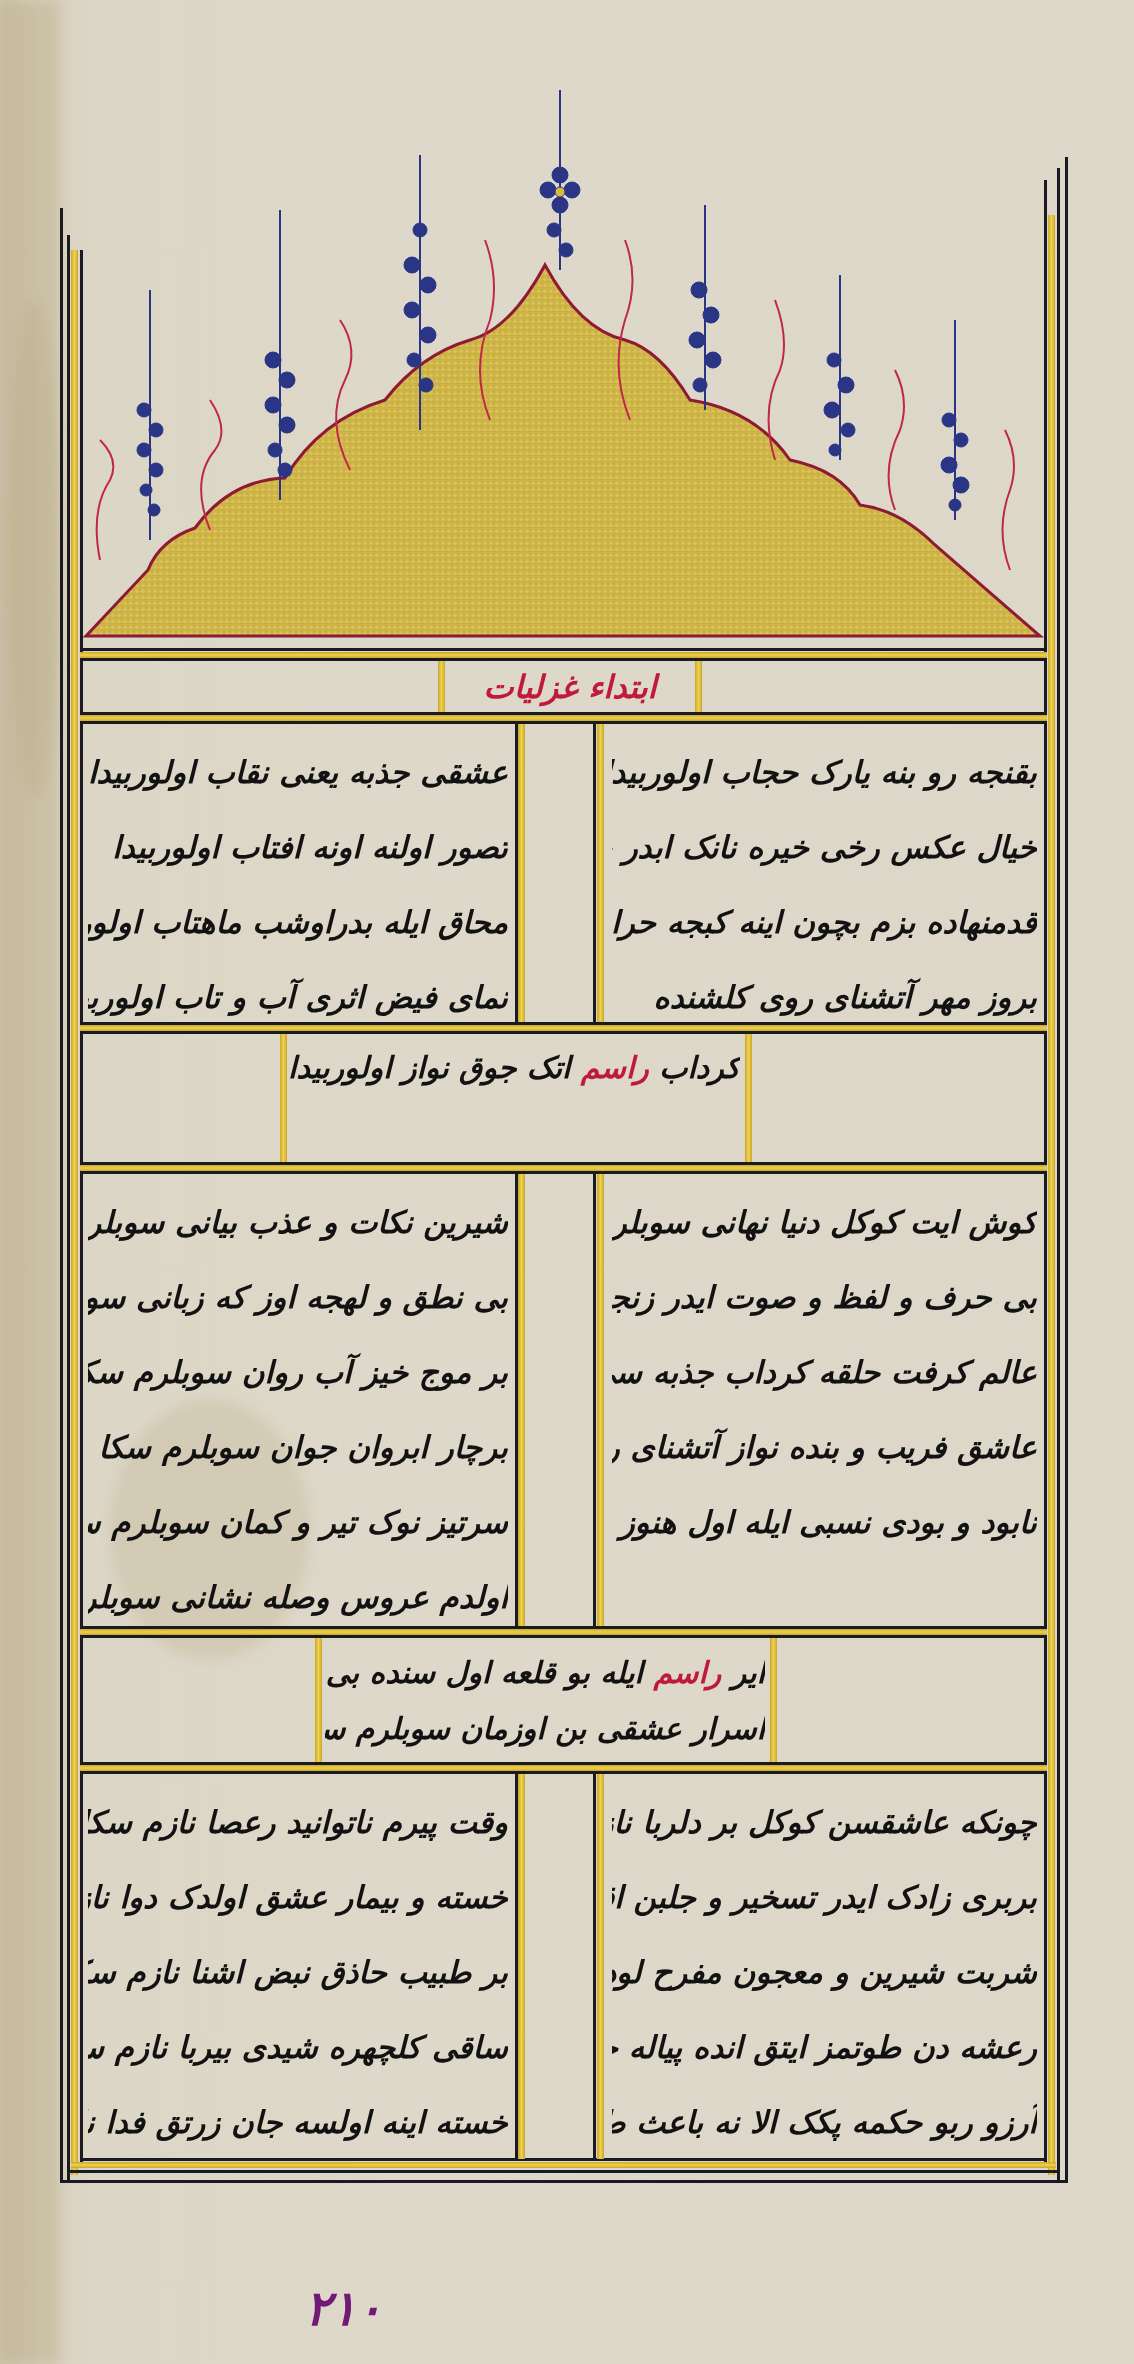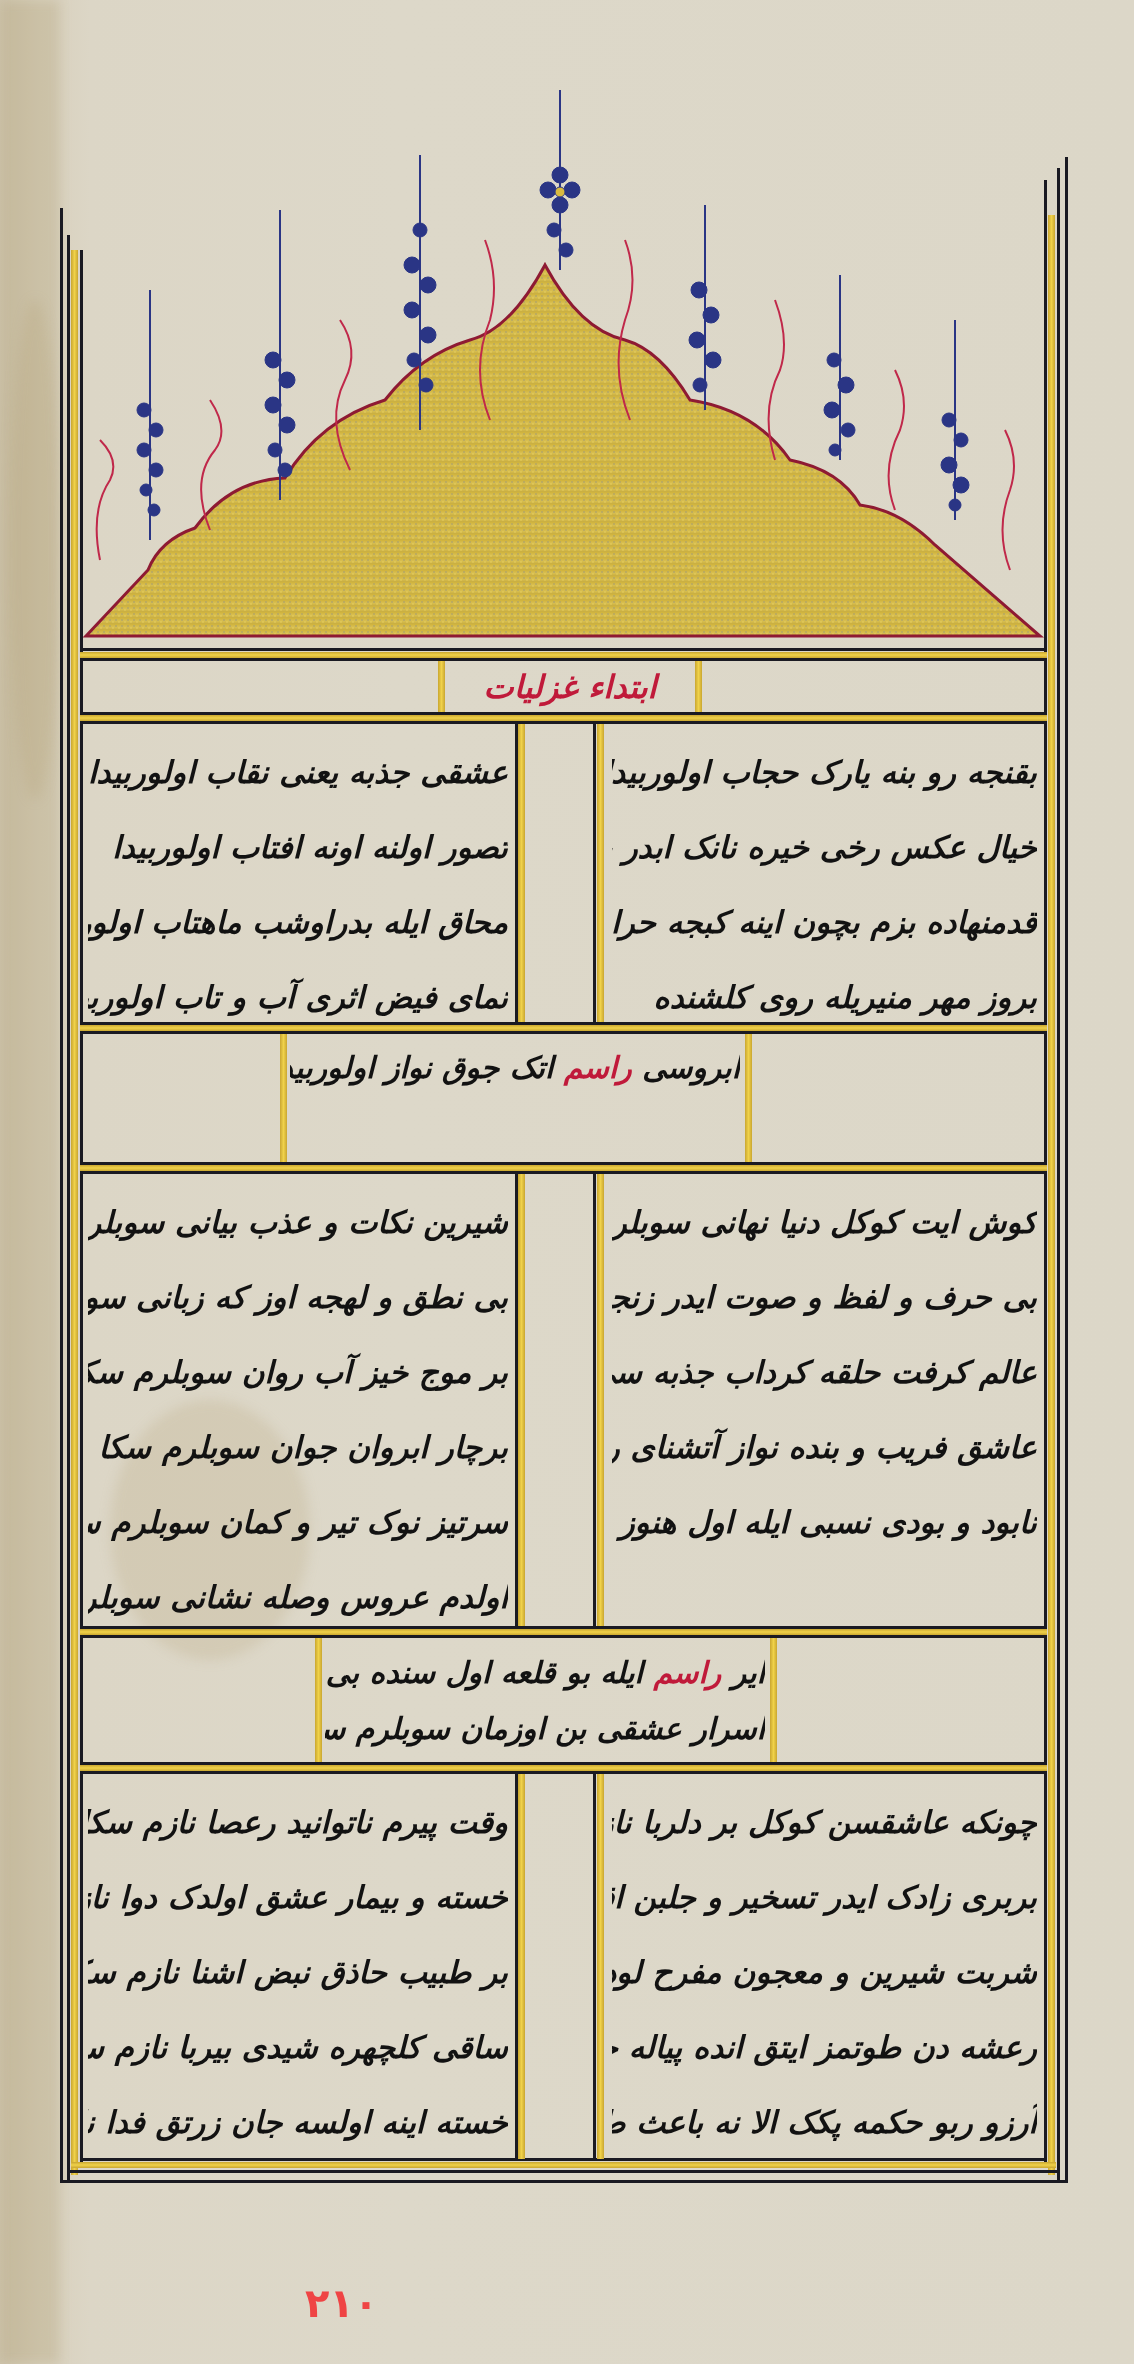--- a/index.html
+++ b/index.html
@@ -26,21 +26,21 @@
   }
   .interlude .verse-line { height:56px; line-height:56px; }
   .red { color:#c01a3a; }
   .heading {
     position:absolute; direction:rtl; text-align:center;
     font-family:"DejaVu Sans", sans-serif; color:#c01a3a;
     font-size:32px; font-style:italic; font-weight:bold;
   }
   .folio {
     position:absolute; left:305px; top:2280px; direction:rtl;
-    font-family:"DejaVu Sans", sans-serif; font-size:40px; font-weight:bold; color:#ef4444;
+    font-family:"DejaVu Sans", sans-serif; font-size:48px; font-weight:bold; color:#701a75;font-style:italic;
   }
 </style>
 </head>
 <body>
 
 <div class="stain" style="left:0;top:0;width:60px;height:2364px;border-radius:0;background:rgba(160,140,90,0.22);"></div>
 <div class="stain" style="left:10px;top:300px;width:50px;height:500px;"></div>
 <div class="stain" style="left:110px;top:1400px;width:200px;height:260px;"></div>
 
 <div style="position:absolute;left:0;top:0;width:1134px;height:660px;">
@@ -170,38 +170,38 @@
 
 <div>
   <div class="vline" style="left:515px;top:724px;height:300px;"></div>
   <div class="goldv" style="left:518px;top:724px;height:300px;"></div>
   <div class="vline" style="left:593px;top:724px;height:300px;"></div>
   <div class="goldv" style="left:597px;top:724px;height:300px;"></div>
   <div class="verse-col" style="left:612px;top:735px;width:425px;">
     <div class="verse-line">بقنجه رو بنه یارک حجاب اولوربیدا</div>
     <div class="verse-line">خیال عکس رخی خیره نانک ابدر چشمی</div>
     <div class="verse-line">قدمنهاده بزم بچون اینه کبجه حرام</div>
-    <div class="verse-line">بروز مهر منیریله روی کلشنده</div>
+    <div class="verse-line">بروز مهر آتشنای روی کلشنده</div>
   </div>
   <div class="verse-col" style="left:88px;top:735px;width:420px;">
     <div class="verse-line">عشقی جذبه یعنی نقاب اولوربیدا</div>
     <div class="verse-line">تصور اولنه اونه افتاب اولوربیدا</div>
     <div class="verse-line">محاق ایله بدراوشب ماهتاب اولوربیدا</div>
     <div class="verse-line">نمای فیض اثری آب و تاب اولوربیدا</div>
   </div>
   <div class="hline" style="left:80px;top:1022px;width:967px;"></div>
   <div class="goldh" style="left:80px;top:1025px;width:967px;"></div>
   <div class="hline" style="left:80px;top:1031px;width:967px;"></div>
 </div>
 
 <div>
   <div class="goldv" style="left:280px;top:1034px;height:128px;"></div>
   <div class="goldv" style="left:745px;top:1034px;height:128px;"></div>
   <div class="interlude" style="left:290px;top:1040px;width:450px;">
-    <div class="verse-line"><span>ابروسی </span><span class="red">راسم</span><span> اتک جوق نواز اولوربیدا</span></div>
+    <div class="verse-line"><span>کرداب </span><span class="red">راسم</span><span> اتک جوق نواز اولوربیدا</span></div>
   </div>
   <div class="hline" style="left:80px;top:1162px;width:967px;"></div>
   <div class="goldh" style="left:80px;top:1165px;width:967px;"></div>
   <div class="hline" style="left:80px;top:1171px;width:967px;"></div>
 </div>
 
 <div>
   <div class="vline" style="left:515px;top:1174px;height:452px;"></div>
   <div class="goldv" style="left:518px;top:1174px;height:452px;"></div>
   <div class="vline" style="left:593px;top:1174px;height:452px;"></div>

